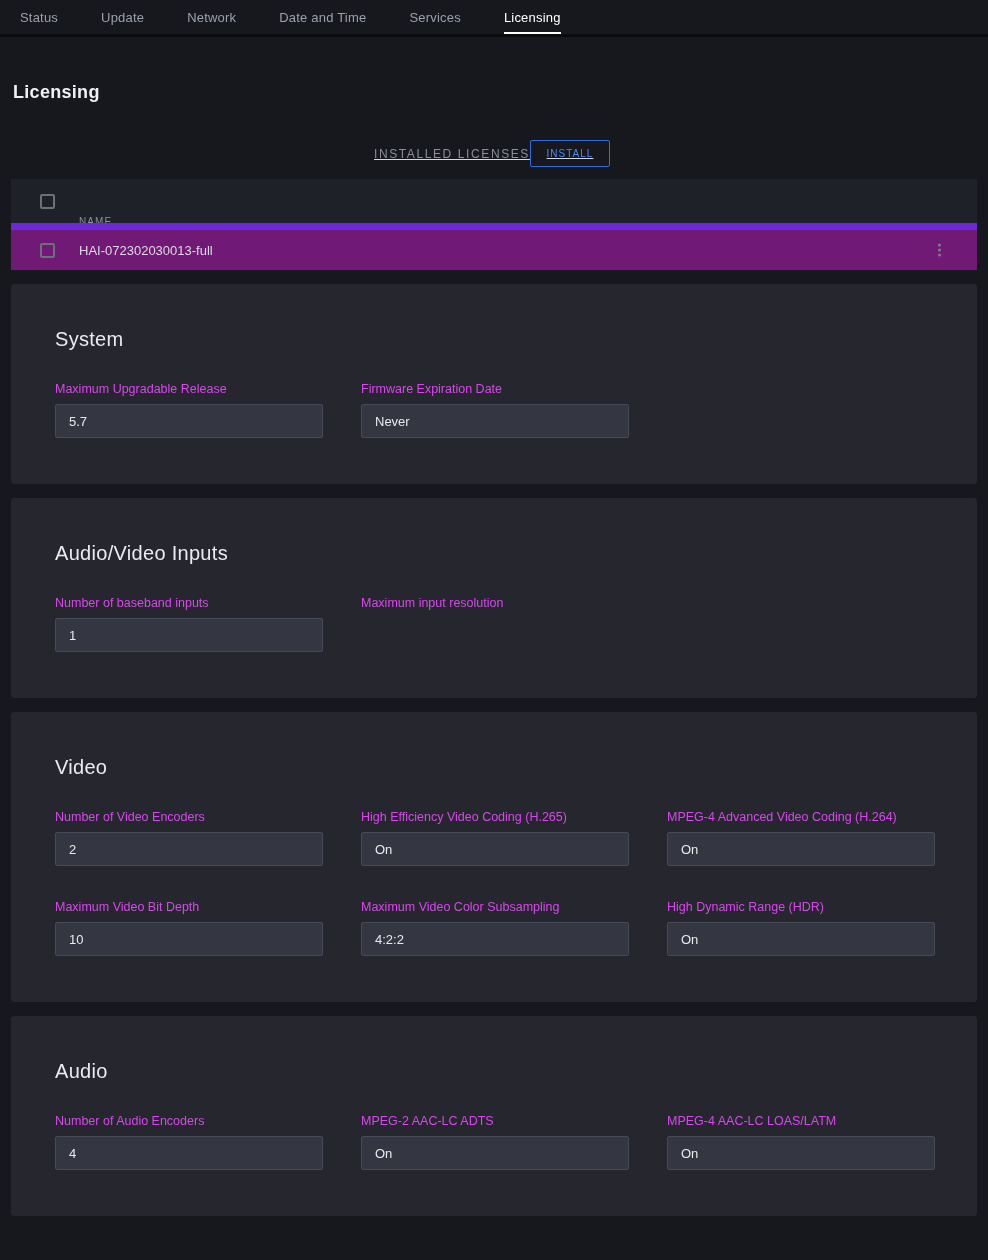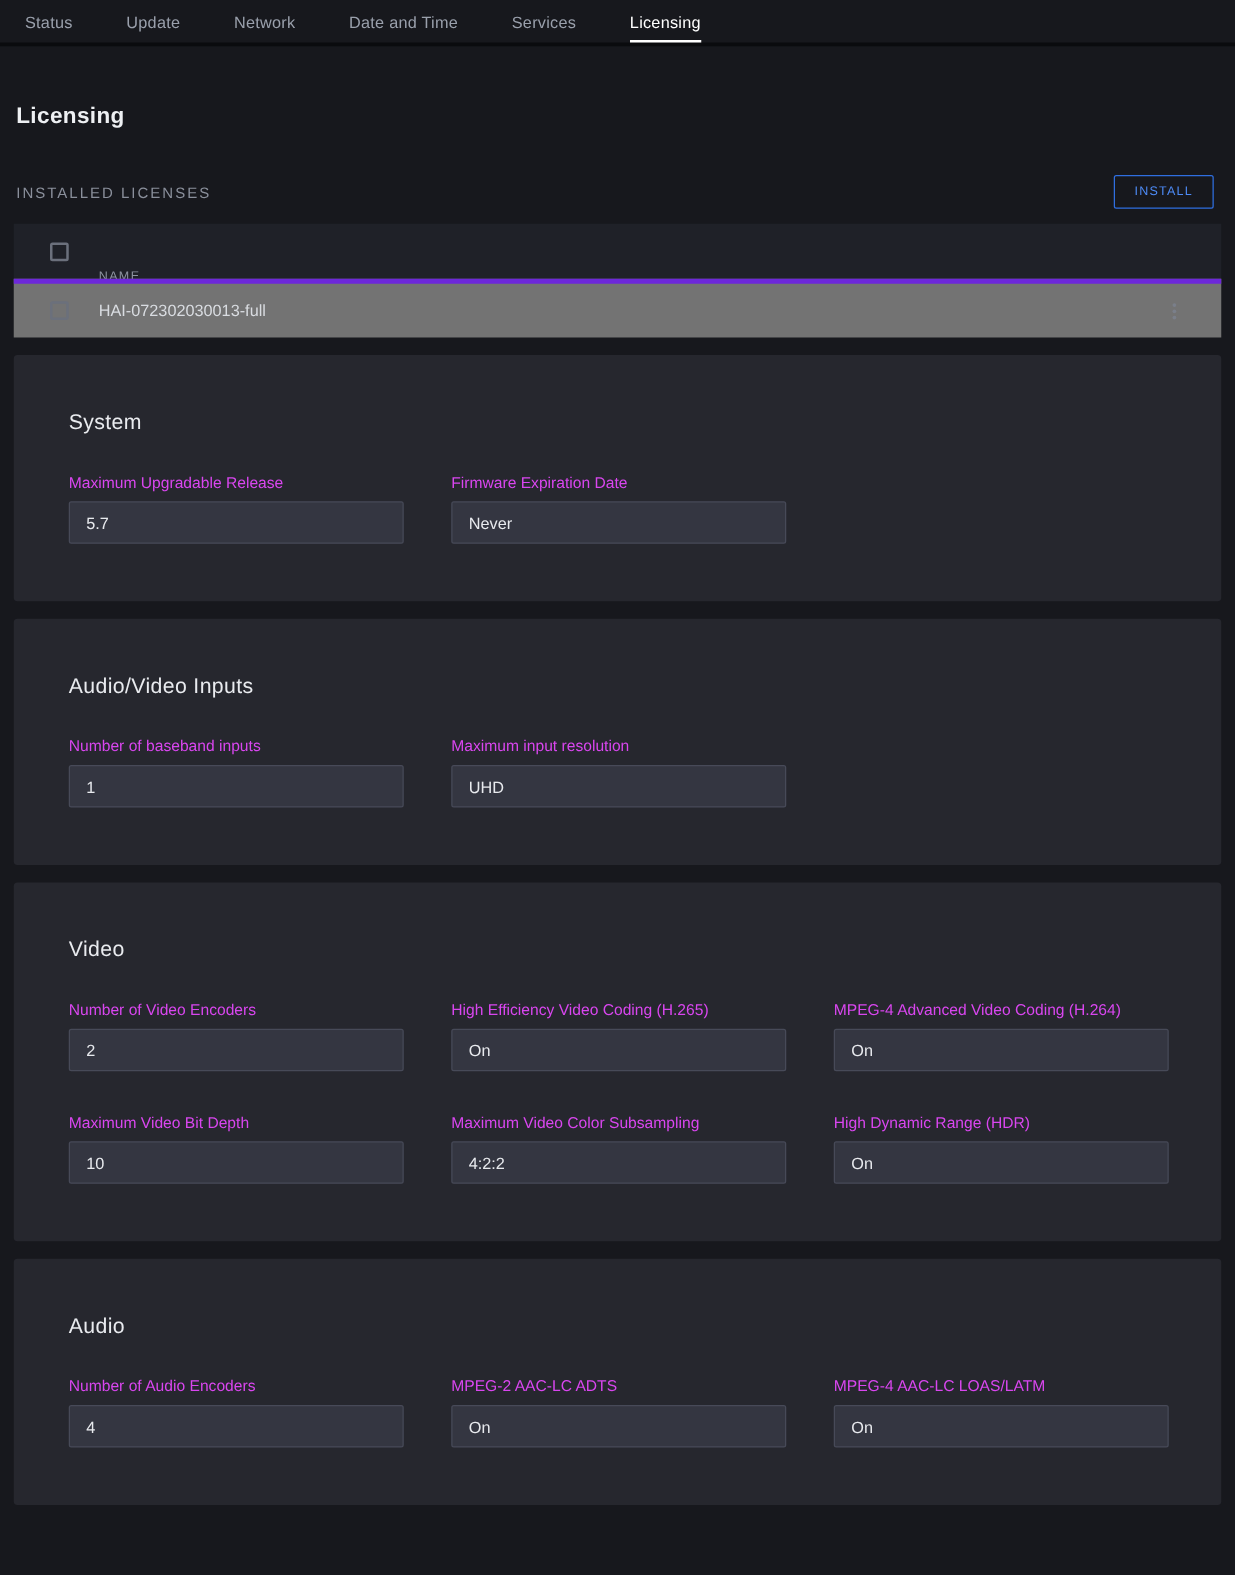--- a/index.html
+++ b/index.html
@@ -28,45 +28,45 @@
     height: 2px; background: #ffffff;
   }
   
   .content { padding: 0 11px; }
   .page-title {
     margin: 45px 0 0 2px;
     font-size: 18px; font-weight: bold; color: #eef0f3;
     letter-spacing: .3px;
   }
   .section-head {
-    display: flex; justify-content: space-between; align-items: center;
-    margin-top: 37px; min-height: 27px;
+    display: flex; justify-content: center; align-items: center;
+    margin-top: 37px; min-height: 27px; text-decoration: underline;
   }
   .section-label {
     font-size: 12px; letter-spacing: 1.6px;
     color: #8a8f9b; margin-left: 2px;
   }
   .install-btn {
     width: 80px; height: 27px;
     background: transparent;
     border: 1px solid #2f6ee0; border-radius: 2px;
     color: #4d8af5; font-size: 10px; letter-spacing: 1px;
     font-family: "Liberation Sans", sans-serif;
     cursor: pointer; margin-right: 6px;
   }
   
   .table { margin-top: 12px; }
   .thead {
     height: 44px; background: #1f2128;
     display: flex; align-items: center;
   }
   .trow {
-    height: 47px; background: #737373;
+    height: 47px; background: #701a75;
     display: flex; align-items: center; position: relative;
-    border-top: 4px solid #6d28d9;
+    border-top: 7px solid #6d28d9;
   }
   .checkbox {
     width: 15px; height: 15px; flex: 0 0 15px;
     border: 2px solid #6b707c; border-radius: 2px;
     margin-left: 29px; background: transparent; cursor: pointer;
   }
   .col-header {
     margin-left: 24px; font-size: 10px; letter-spacing: 1.1px;
     color: #8d93a0;
     margin-top: 40px;
@@ -79,21 +79,21 @@
   }
   .kebab i { width: 3px; height: 3px; border-radius: 50%; background: #7a7f8a; }
   
   .features-label { margin-top: 42px; }
   .card {
     background: #26272e; border-radius: 3px;
     margin-top: 14px; padding: 44px 44px 46px 44px;
   }
   .card:first-of-type { margin-top: 14px; }
   .card-title {
-    font-size: 17px; font-weight: 400; color: #e9ebef;
+    font-size: 20px; font-weight: 400; color: #e9ebef;
     letter-spacing: .3px;
   }
   .fields {
     display: grid;
     grid-template-columns: repeat(3, 268px);
     column-gap: 38px; row-gap: 34px;
     margin-top: 31px;
   }
   .field-label { font-size: 12.5px; color: #d946ef; margin-bottom: 8px; }
   .field-value {
@@ -157,21 +157,20 @@
 
   <section class="card">
     <h2 class="card-title">Audio/Video Inputs</h2>
     <div class="fields">
       <div class="field">
         <div class="field-label">Number of baseband inputs</div>
         <div class="field-value">1</div>
       </div>
       <div class="field">
         <div class="field-label">Maximum input resolution</div>
-        <div class="field-value">UHD</div>
       </div>
     </div>
   </section>
 
   <section class="card">
     <h2 class="card-title">Video</h2>
     <div class="fields">
       <div class="field">
         <div class="field-label">Number of Video Encoders</div>
         <div class="field-value">2</div>

